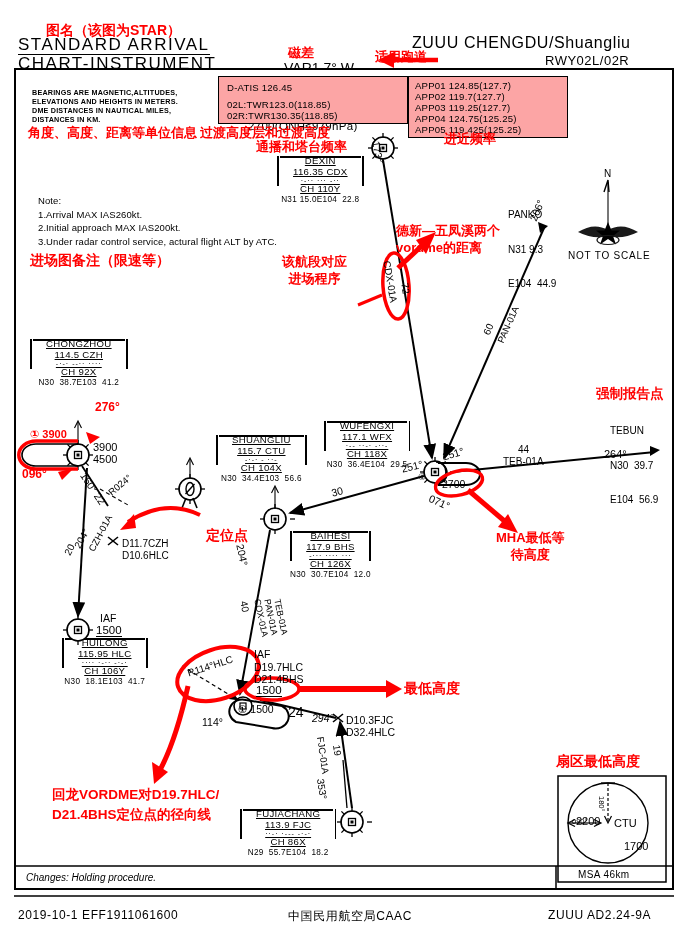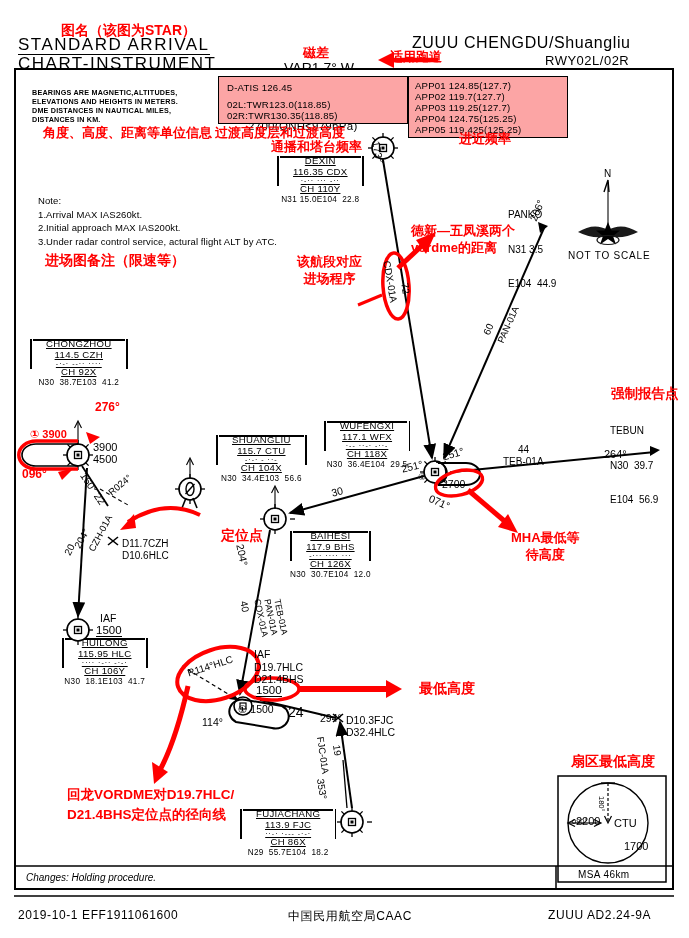--- a/index.html
+++ b/index.html
@@ -15,21 +15,21 @@
   .frame{position:absolute;left:14px;top:68px;width:660px;height:822px;
          border:2.5px solid #000;box-sizing:border-box;background:#fff;}
 
   
   .title-l{position:absolute;left:18px;top:36px;font-size:17px;letter-spacing:1.5px;
            line-height:17px;}
   .title-l u{text-decoration:none;border-bottom:1.5px solid #000;}
   .title-r{position:absolute;left:412px;top:34px;font-size:16px;letter-spacing:.6px;}
   .title-r2{position:absolute;left:545px;top:53px;font-size:13px;letter-spacing:.5px;}
 
-  .cn-label{color:#ff0000;font-weight:bold;font-size:13px;position:absolute;white-space:pre;margin-left:15px;}
+  .cn-label{color:#ff0000;font-weight:bold;font-size:13px;position:absolute;white-space:pre;}
 
   
   .box{position:absolute;border:1.4px solid #000;box-sizing:border-box;background:#fca5a5;}
   .units{position:absolute;left:32px;top:88px;font-size:7.2px;line-height:9px;
          font-weight:bold;letter-spacing:.2px;}
   .tl-ta{position:absolute;left:218px;top:82px;font-size:11.5px;line-height:12.5px;letter-spacing:.3px;}
 
   .freqbox{left:218px;top:76px;width:190px;height:48px;}
   .freqbox2{left:408px;top:76px;width:160px;height:62px;}
   .freq-t{position:absolute;font-size:9.6px;line-height:12px;letter-spacing:.2px;}
@@ -454,30 +454,30 @@
 
   <div class="abs" style="left:254px;top:648px;font-size:10.5px;">IAF</div>
   <div class="abs" style="left:254px;top:661px;font-size:10.5px;">D19.7HLC</div>
   <div class="abs" style="left:254px;top:673px;font-size:10.5px;">D21.4BHS</div>
   <div class="abs" style="left:256px;top:684px;font-size:11.5px;border-bottom:1.4px solid #000;">1500</div>
   <div class="abs" style="left:238px;top:703px;font-size:10.5px;">① 1500</div>
   <div class="abs" style="left:202px;top:716px;font-size:10.5px;">114°</div>
   <div class="abs" style="left:186px;top:668px;font-size:10px;transform:rotate(-18deg);transform-origin:left top;">R114°HLC</div>
 
   <div class="abs" style="left:288px;top:704px;font-size:14px;">24</div>
-  <div class="abs" style="left:320px;top:712px;font-size:10.5px;">294°</div>
+  <div class="abs" style="left:312px;top:712px;font-size:10.5px;font-style:italic;">294°</div>
   <div class="abs" style="left:346px;top:714px;font-size:10.5px;">D10.3FJC</div>
   <div class="abs" style="left:346px;top:726px;font-size:10.5px;">D32.4HLC</div>
   <div class="abs" style="left:326px;top:736px;font-size:9.5px;transform:rotate(82deg);transform-origin:left top;">FJC-01A</div>
   <div class="abs" style="left:342px;top:744px;font-size:10px;transform:rotate(82deg);transform-origin:left top;">19</div>
   <div class="abs" style="left:326px;top:778px;font-size:10px;transform:rotate(82deg);transform-origin:left top;">353°</div>
 
   <div class="abs" style="left:508px;top:186px;font-size:10px;line-height:11.5px;">
     <div>PANKO</div>
-    <div>N31 3.5</div>
+    <div>N31 9.3</div>
     <div>E104  44.9</div>
   </div>
   <div class="abs" style="left:610px;top:402px;font-size:10px;line-height:11.5px;">
     <div>TEBUN</div>
     <div>N30  39.7</div>
     <div>E104  56.9</div>
   </div>
 
   <div class="abs" style="left:604px;top:168px;font-size:10px;">N</div>
   <div class="abs" style="left:568px;top:250px;font-size:10px;letter-spacing:.8px;">NOT TO SCALE</div>

